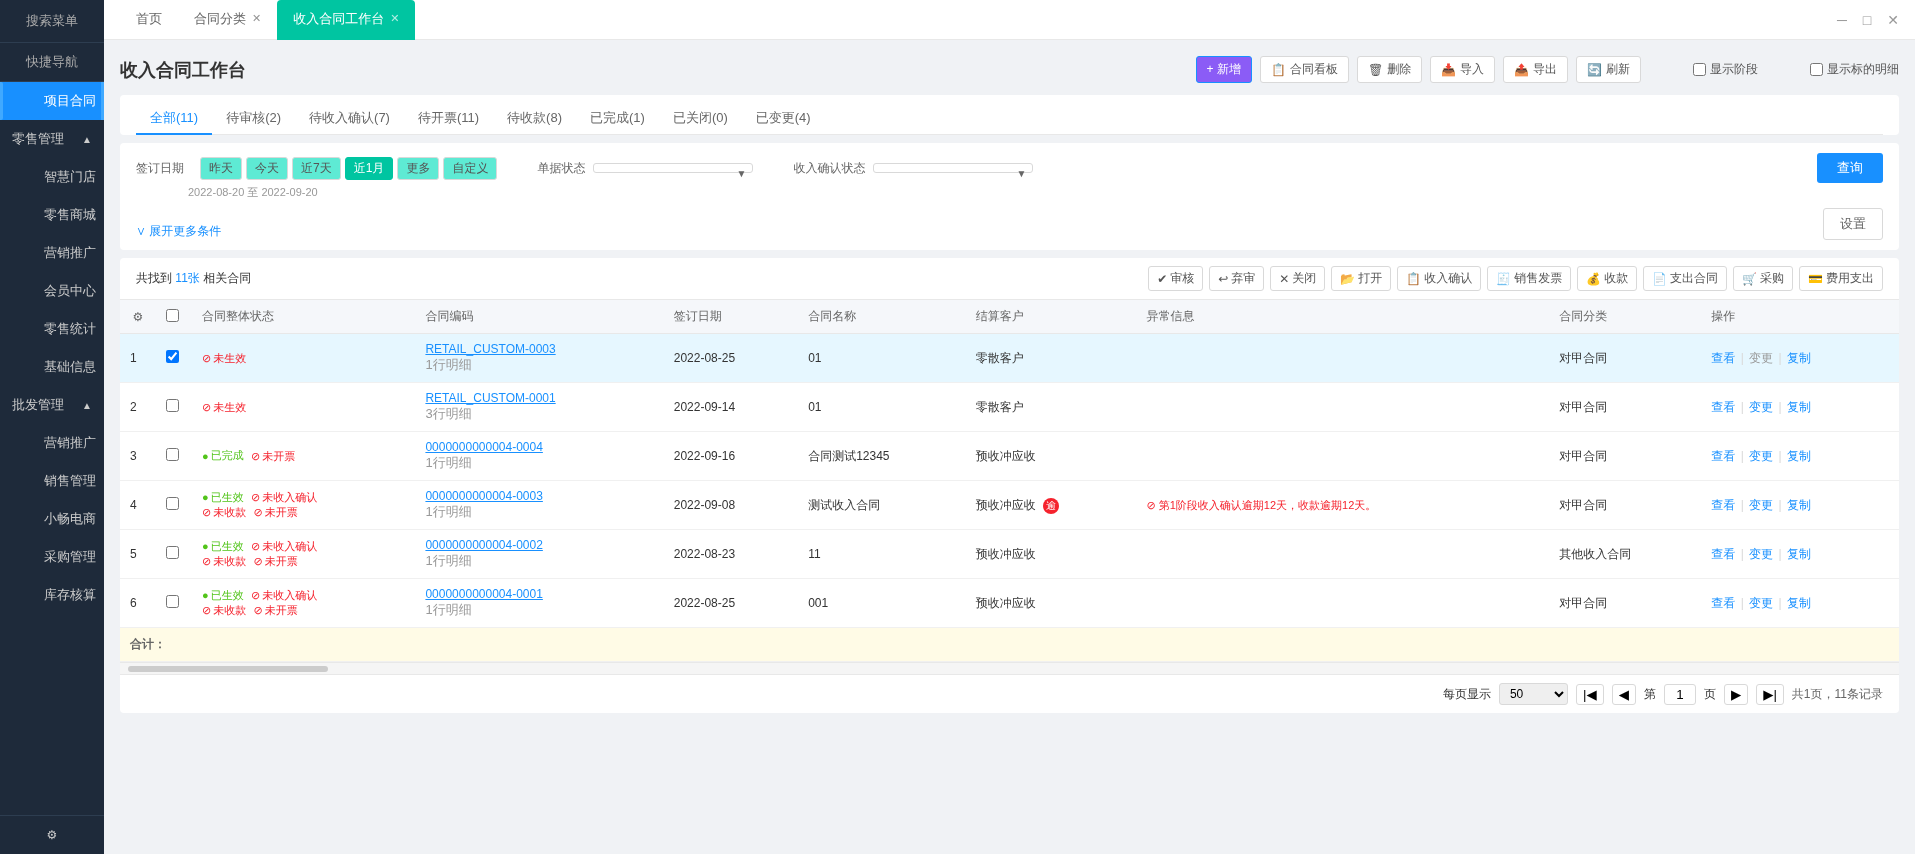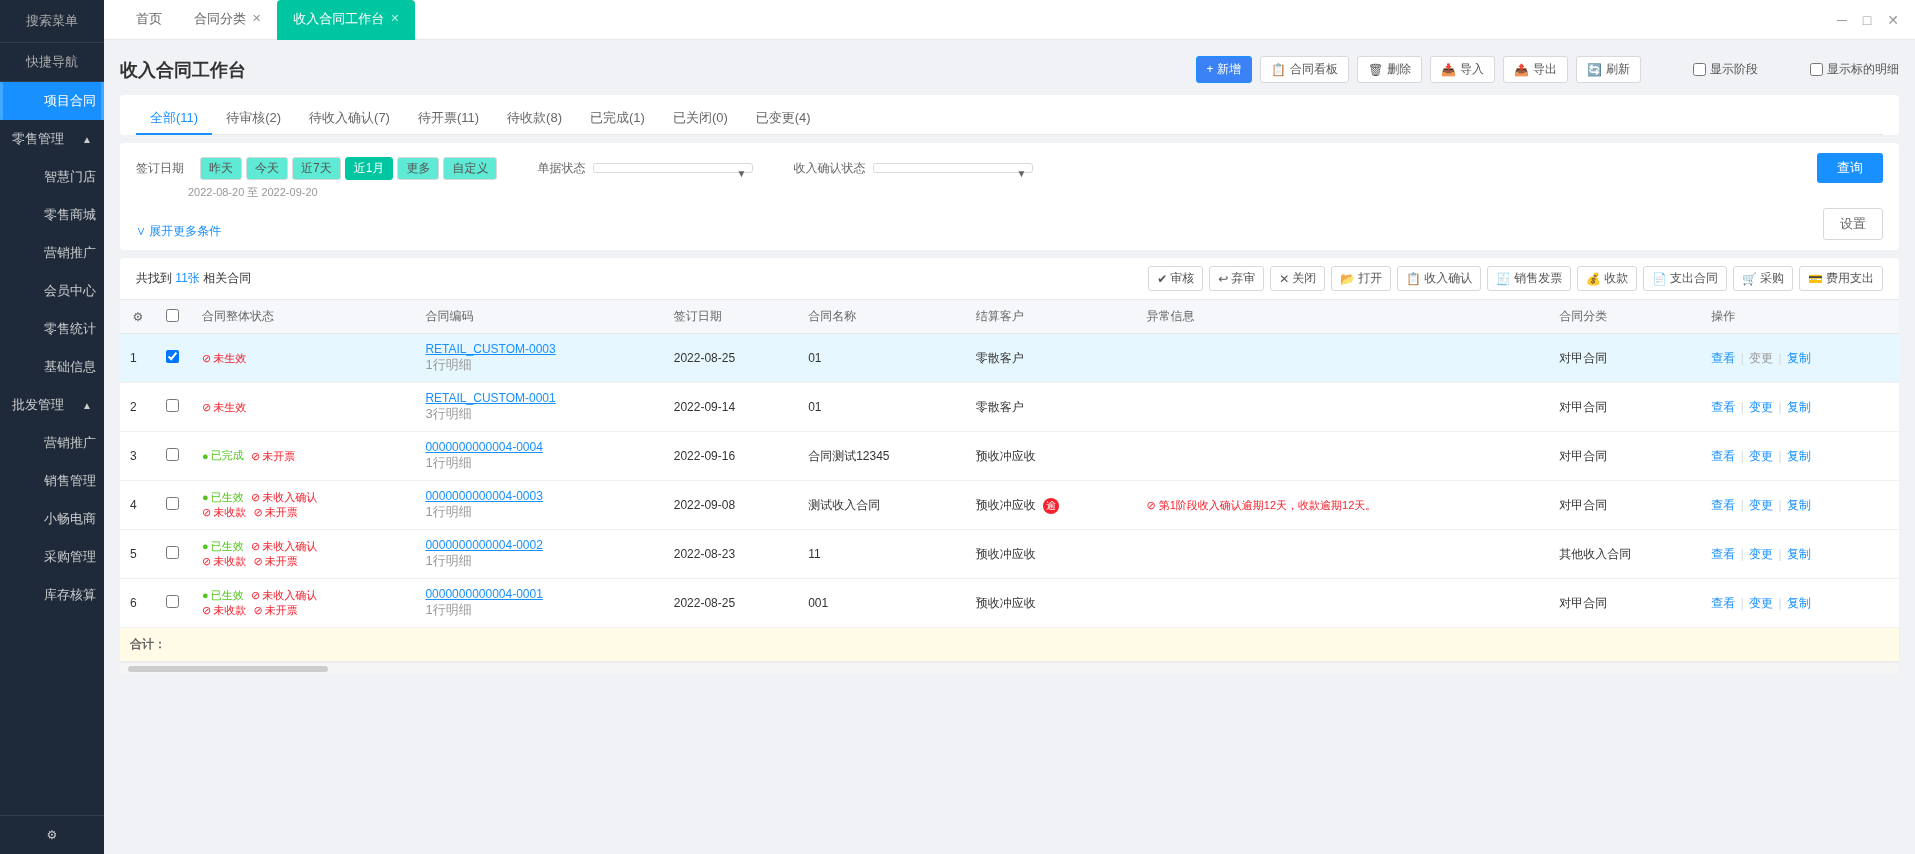--- a/index.html
+++ b/index.html
@@ -28,21 +28,21 @@
     .tab-bar-right { margin-left: auto; display: flex; align-items: center; gap: 8px; }
 
     
     .page-content { flex: 1; padding: 16px; overflow: auto; background: #f0f2f5; }
 
     
     .page-header { display: flex; align-items: center; justify-content: space-between; margin-bottom: 12px; }
     .page-title { font-size: 18px; font-weight: bold; color: #333; }
     .header-actions { display: flex; align-items: center; gap: 8px; }
     .header-btn { display: flex; align-items: center; gap: 4px; padding: 4px 10px; border: 1px solid #d9d9d9; background: #fff; border-radius: 3px; cursor: pointer; font-size: 12px; color: #555; }
-    .header-btn.primary { background: #3b82f6; color: #fff; border-color: #1890ff; }
+    .header-btn.primary { background: #8b5cf6; color: #fff; border-color: #1890ff; }
     .header-checkbox { display: flex; align-items: center; gap: 4px; font-size: 12px; color: #555; padding-left: 44px; }
 
     
     .filter-tabs { background: #fff; border-radius: 4px; padding: 8px 16px 0; margin-bottom: 8px; }
     .filter-tab-list { display: flex; gap: 0; border-bottom: 1px solid #e8e8e8; text-align: center; }
     .filter-tab { padding: 6px 14px; font-size: 13px; cursor: pointer; color: #666; border-bottom: 2px solid transparent; margin-bottom: -1px; }
     .filter-tab.active { color: #1890ff; border-bottom: 2px solid #1890ff; }
 
     
     .filter-area { background: #fff; border-radius: 4px; padding: 10px 16px; margin-bottom: 8px; }
@@ -472,16 +472,32 @@
             <td colspan="2">合计：</td>
             <td colspan="8"></td>
           </tr>
         </tbody>
       </table>
 
       <div style="height:12px;background:#f5f5f5;border-top:1px solid #e8e8e8;display:flex;align-items:center;padding:0 8px;">
         <div style="width:200px;height:6px;background:#ccc;border-radius:3px;cursor:pointer;"></div>
       </div>
 
+      <div class="pagination">
+        <span>每页显示</span>
+        <select class="page-select">
+          <option>50</option>
+          <option>100</option>
+          <option>200</option>
+        </select>
+        <button class="page-btn">|◀</button>
+        <button class="page-btn">◀</button>
+        <span>第</span>
+        <input type="text" style="width: 32px; text-align: center; border: 1px solid rgb(217, 217, 217); border-radius: 3px; padding: 2px 4px;" value="1">
+        <span>页</span>
+        <button class="page-btn">▶</button>
+        <button class="page-btn">▶|</button>
+        <span class="page-info">共1页，11条记录</span>
+      </div>
     </div>
 
   </div>
 </div>
 
 </body></html>

